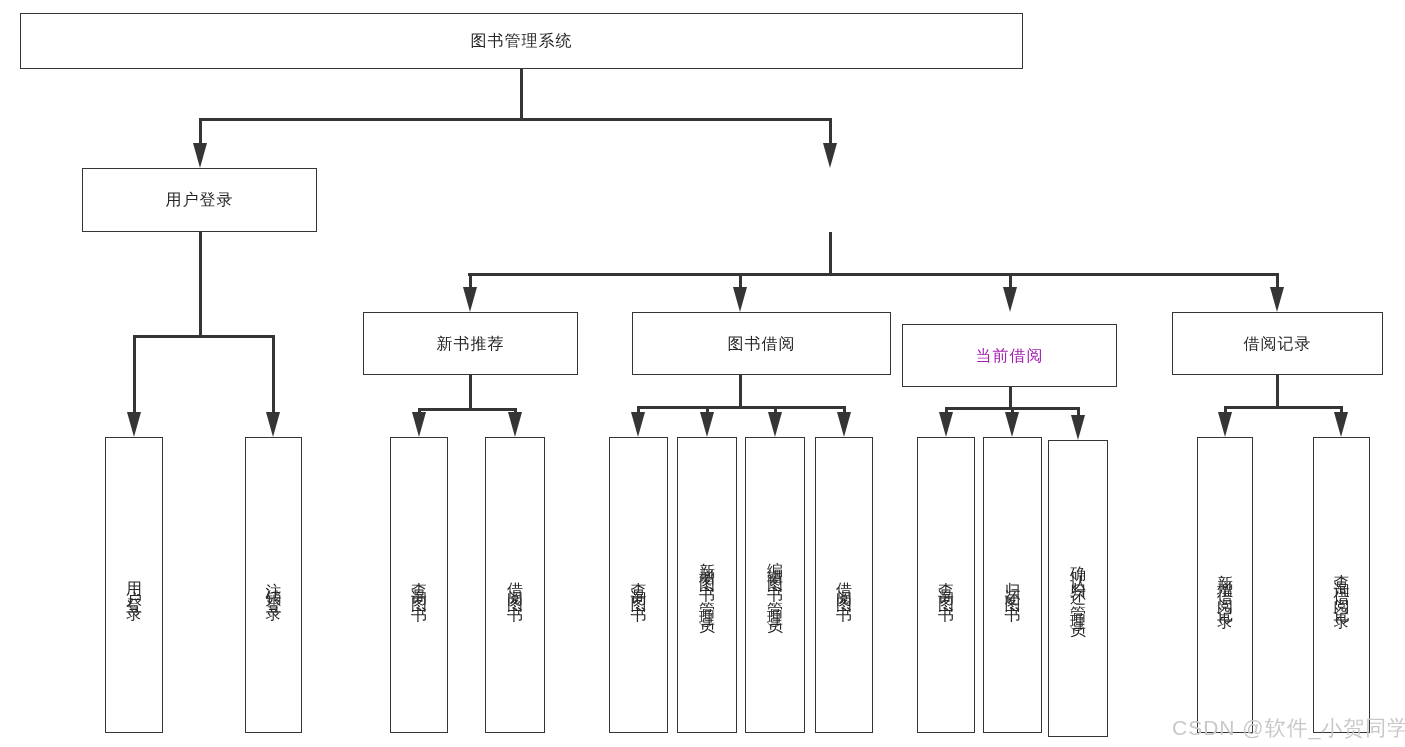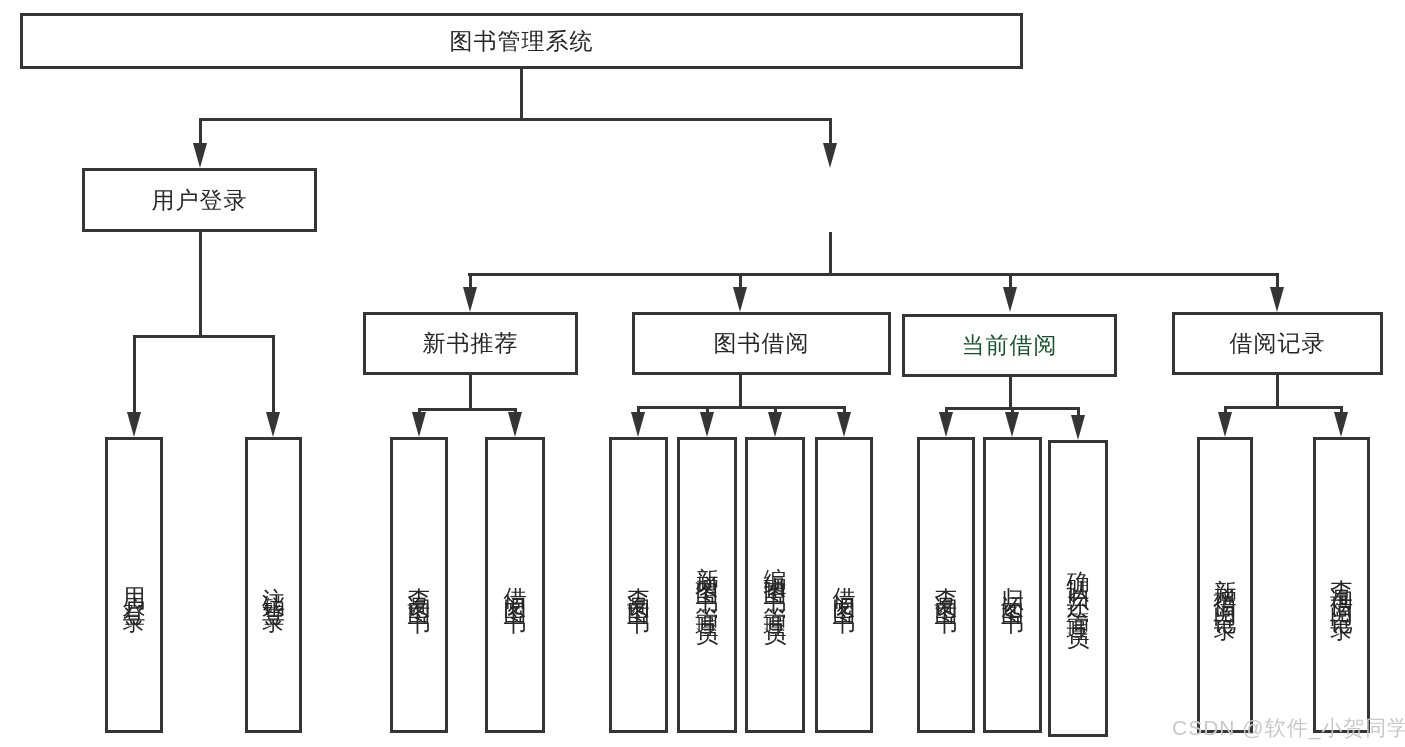--- a/index.html
+++ b/index.html
@@ -8,26 +8,26 @@
     width: 1405px;
     height: 747px;
     background: #ffffff;
     overflow: hidden;
     font-family: "Liberation Sans", "DejaVu Sans", sans-serif;
   }
   .node {
     position: absolute;
     box-sizing: border-box;
     background: #ffffff;
-    border: 3px solid #a16207;
+    border: 1px solid #a16207;
     color: #262626;
     display: flex;
     align-items: center;
     justify-content: center;
-    font-size: 23px;
+    font-size: 16px;
     line-height: 1;
     z-index: 2;
   }
   .node.h { letter-spacing: 1px; }
   .node.v {
     writing-mode: vertical-rl;
     text-orientation: mixed;
     letter-spacing: 8px;
     padding: 6px 0;
   }
@@ -55,21 +55,21 @@
 </style>
 </head>
 <body>
 
 <div id="canvas" style="background: rgb(255, 255, 255);">
   <span class="watermark" style="left: 1172px; top: 714px; color: rgb(200, 200, 200);">CSDN @软件_小贺同学</span>
 <div class="node h" style="left: 20px; top: 13px; width: 1003px; height: 56px; border-color: rgb(53, 53, 53); color: rgb(38, 38, 38);">图书管理系统</div>
     <div class="node h" style="left: 82px; top: 168px; width: 235px; height: 64px; border-color: rgb(53, 53, 53); color: rgb(38, 38, 38);">用户登录</div>
     <div class="node h" style="left: 363px; top: 312px; width: 215px; height: 63px; border-color: rgb(53, 53, 53); color: rgb(38, 38, 38);">新书推荐</div>
     <div class="node h" style="left: 632px; top: 312px; width: 259px; height: 63px; border-color: rgb(53, 53, 53); color: rgb(38, 38, 38); text-align: right;">图书借阅</div>
-    <div class="node h" style="left: 902px; top: 314px; width: 215px; height: 63px; border-color: rgb(53, 53, 53); color: #14532d;">当前借阅</div>
+    <div class="node h" style="left: 902px; top: 324px; width: 215px; height: 63px; border-color: rgb(53, 53, 53); color: #a21caf;">当前借阅</div>
     <div class="node h" style="left: 1172px; top: 312px; width: 211px; height: 63px; border-color: rgb(53, 53, 53); color: rgb(38, 38, 38);">借阅记录</div>
     <div class="node v" style="left: 105px; top: 437px; width: 58px; height: 296px; border-color: rgb(53, 53, 53); color: rgb(38, 38, 38);">用户登录</div>
     <div class="node v" style="left: 245px; top: 437px; width: 57px; height: 296px; border-color: rgb(53, 53, 53); color: rgb(38, 38, 38);">注销登录</div>
     <div class="node v" style="left: 390px; top: 437px; width: 58px; height: 296px; border-color: rgb(53, 53, 53); color: rgb(38, 38, 38);">查询图书</div>
     <div class="node v" style="left: 485px; top: 437px; width: 60px; height: 296px; border-color: rgb(53, 53, 53); color: rgb(38, 38, 38);">借阅图书</div>
     <div class="node v" style="left: 609px; top: 437px; width: 59px; height: 296px; border-color: rgb(53, 53, 53); color: rgb(38, 38, 38);">查询图书</div>
     <div class="node v" style="left: 677px; top: 437px; width: 60px; height: 296px; border-color: rgb(53, 53, 53); color: rgb(38, 38, 38);">新增图书（管理员）</div>
     <div class="node v" style="left: 745px; top: 437px; width: 60px; height: 296px; border-color: rgb(53, 53, 53); color: rgb(38, 38, 38);">编辑图书（管理员）</div>
     <div class="node v" style="left: 815px; top: 437px; width: 58px; height: 296px; border-color: rgb(53, 53, 53); color: rgb(38, 38, 38);">借阅图书</div>
     <div class="node v" style="left: 917px; top: 437px; width: 58px; height: 296px; border-color: rgb(53, 53, 53); color: rgb(38, 38, 38);">查询图书</div>

